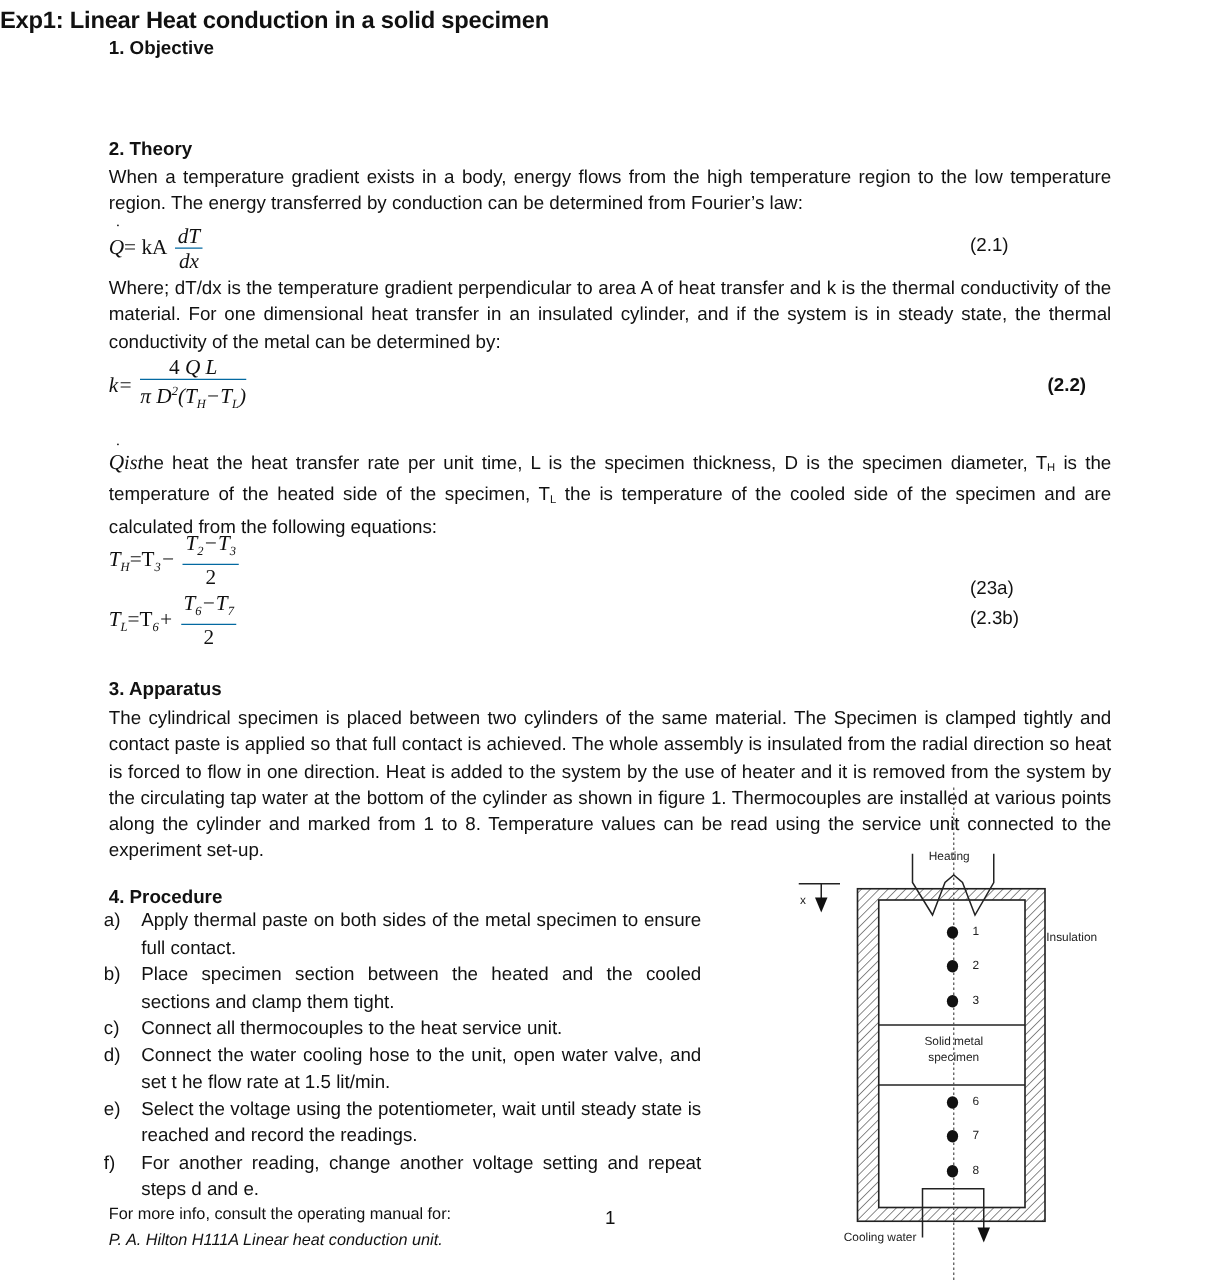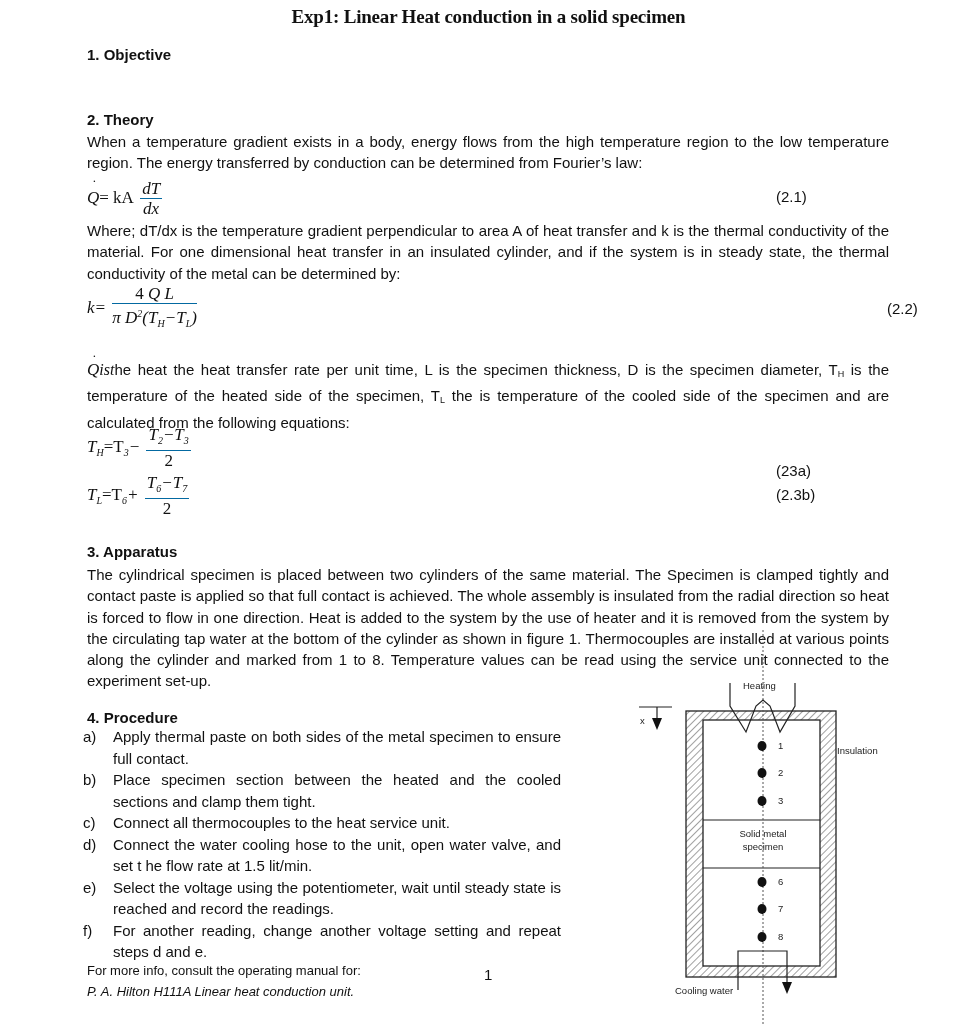--- a/index.html
+++ b/index.html
@@ -1,20 +1,20 @@
 <!DOCTYPE html>
 <html><head>
 <meta charset="utf-8">
 <style>
   html, body { margin: 0; padding: 0; background: #ffffff; }
   body { width: 977px; height: 1024px; position: relative; overflow: hidden;
          font-family: "Liberation Sans", "DejaVu Sans", sans-serif; color: #111; }
   .page { position: absolute; left: 0; top: 0; width: 977px; height: 1024px; }
-  .title { position: absolute; left: 0; width: 977px; top: 6px; text-align: center;
-           font-size: 19px; font-weight: bold; letter-spacing: -0.2px; font-family: Liberation Serif, serif; }
+  .title { position: absolute; left: 0; width: 977px; top: 6px; 
+           font-size: 19px; font-weight: bold; letter-spacing: -0.2px; }
   .h { position: absolute; left: 87px; font-size: 15px; font-weight: bold; }
   .p { position: absolute; left: 87px; width: 802px; font-size: 15px; line-height: 21.3px;
        text-align: justify; text-align-last: left; }
   .eq { position: absolute; left: 87px; font-family: "Liberation Serif", "DejaVu Serif", serif;
         font-style: italic; font-size: 17px; }
   .eqnum { position: absolute; font-size: 15px; }
   .frac { display: inline-block; vertical-align: middle; text-align: center; margin: 0 2px; }
   .frac .num { display: block; border-bottom: 1px solid #0369a1; padding: 0 2px; line-height: 18px; }
   .frac .den { display: block; line-height: 20px; }
   sub.s { font-size: 10px; vertical-align: -4px; }
@@ -31,21 +31,21 @@
   .inline-sub { font-size: 9px; vertical-align: -2px; }
   .ital { font-style: italic; }
 </style>
 </head>
 <body>
 
 <div class="page">
 
   <div class="title">Exp1: Linear Heat conduction in a solid specimen</div>
 
-  <div class="h" style="top:46px;">1. Objective</div>
+  <div class="h" style="top:30px;">1. Objective</div>
 
   <div class="h" style="top:111px;">2. Theory</div>
   <div class="p" style="top:131px;">When a temperature gradient exists in a body, energy flows from the high temperature region to the low temperature region. The energy transferred by conduction can be determined from Fourier’s law:</div>
 
   <div class="eq" style="top:180px;">
     <span class="dot">Q</span><span style="font-style:normal;">= kA</span>
     <span class="frac">
       <span class="num">dT</span>
       <span class="den">dx</span>
     </span>
@@ -54,21 +54,21 @@
 
   <div class="p" style="top:220px;">Where; dT/dx is the temperature gradient perpendicular to area A of heat transfer and k is the thermal conductivity of the material. For one dimensional heat transfer in an insulated cylinder, and if the system is in steady state, the thermal conductivity of the metal can be determined by:</div>
 
   <div class="eq" style="top:285px;">
     <span>k=</span>
     <span class="frac">
       <span class="num"><span style="font-style:normal;">4</span>&nbsp;<span class="dot">Q</span>&nbsp;<span>L</span></span>
       <span class="den"><span>π D</span><sup class="s">2</sup><span>(T</span><sub class="s">H</sub><span>−T</span><sub class="s">L</sub><span>)</span></span>
     </span>
   </div>
-  <div class="eqnum" style="left:887px; top:300px;">(2.2)</div>
+  <div class="eqnum" style="left:838px; top:300px;font-weight:bold;">(2.2)</div>
 
   <div class="p" style="top:359px;"><span class="dot ital" style="font-family:'Liberation Serif',serif;font-size:17px;">Q</span><span class="ital" style="font-family:'Liberation Serif',serif;font-size:16px;">is</span><span class="ital" style="font-family:'Liberation Serif',serif;font-size:16px;">t</span><span>he heat the heat transfer rate per unit time, L is the specimen thickness,  D is the specimen diameter, T</span><span class="inline-sub">H</span><span> is the temperature of the heated side of the specimen, T</span><span class="inline-sub">L</span><span> the is temperature of the cooled side of the specimen and are calculated from the following equations:</span></div>
 
   <div class="eq" style="top:426px;">
     <span>T</span><sub class="s">H</sub><span style="font-style:normal;">=T</span><sub class="s">3</sub><span>−</span>
     <span class="frac">
       <span class="num"><span>T</span><sub class="s">2</sub><span>−T</span><sub class="s">3</sub></span>
       <span class="den" style="font-style:normal;">2</span>
     </span>
   </div>

